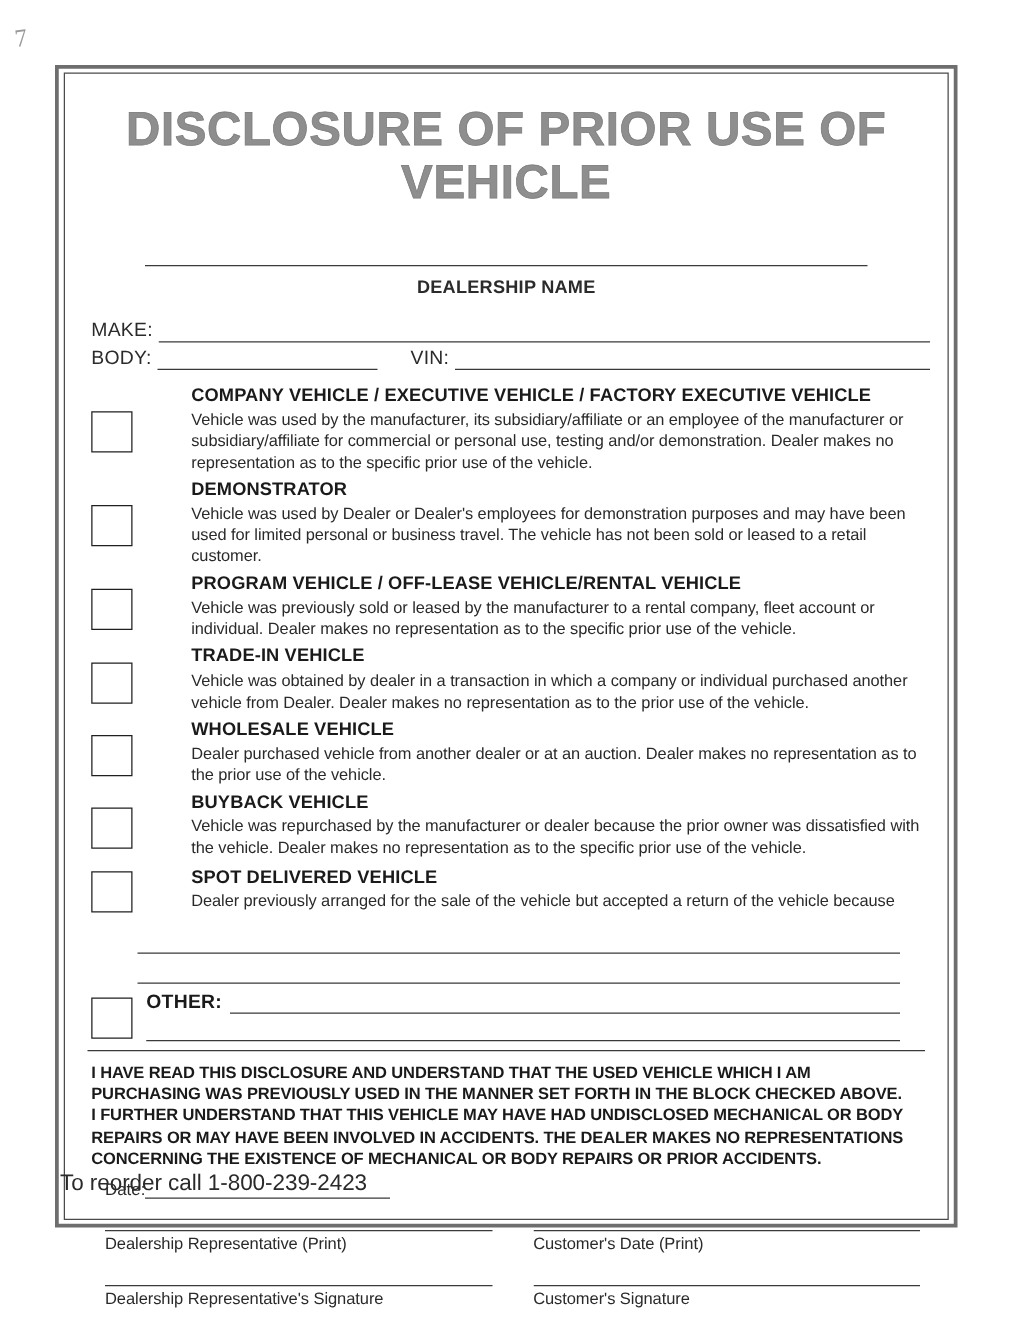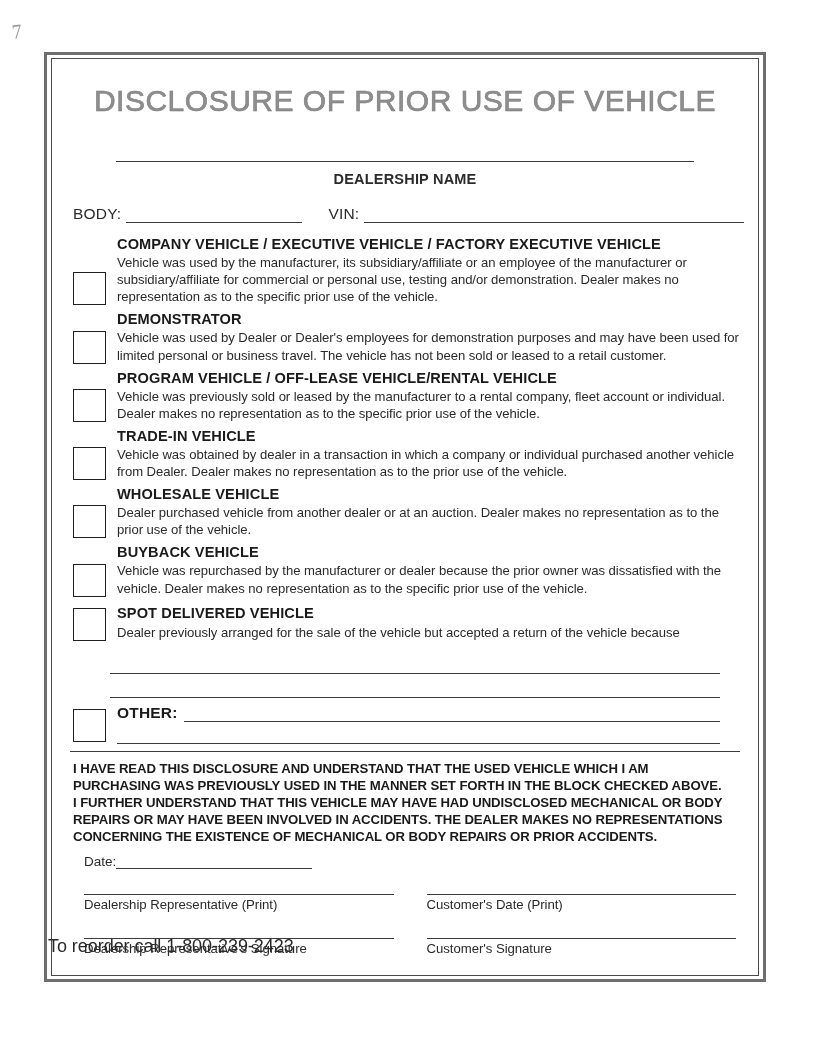--- a/index.html
+++ b/index.html
@@ -52,22 +52,22 @@
   .content {
     position: absolute;
     left: 0; top: 0; right: 0; bottom: 0;
     padding: 0 14px;
     box-sizing: border-box;
   }
 
   
   .title {
     text-align: center;
-    font-size: 30px;
-    font-weight: normal;
+    font-size: 38px;
+    font-weight: bold;
     letter-spacing: 0.5px;
     color: #8e8e8e;
     -webkit-text-stroke: 0.6px #7a7a7a;
     margin: 25px 0 0 0;
     padding: 0;
     line-height: 1.1;
   }
 
   
   .dealer-block {
@@ -114,22 +114,23 @@
     flex: 0 0 176px;
     margin-right: 26px;
   }
 
   
   .items {
     margin-top: 13px;
   }
   .item {
     display: flex;
-    align-items: flex-end;
+    align-items: center;
     margin-bottom: 6px;
+    gap: 36px;
   }
   .checkbox {
     flex: 0 0 auto;
     width: 33px;
     height: 33px;
     border: 1.6px solid #1f1f1f;
     box-sizing: border-box;
     margin-top: 5px;
     margin-left: 7px;
     background: #fff;
@@ -273,20 +274,24 @@
 
       <h1 class="title">DISCLOSURE OF PRIOR USE OF VEHICLE</h1>
 
       <div class="dealer-block">
         <div class="dealer-rule"></div>
         <div class="dealer-label">DEALERSHIP NAME</div>
       </div>
 
       <div class="mv-block">
         <div class="mv-row">
+          <span class="mv-label">MAKE:</span>
+          <span class="fill-line"></span>
+        </div>
+        <div class="mv-row">
           <span class="mv-label">BODY:</span>
           <span class="fill-line w-year"></span>
           <span class="mv-label">VIN:</span>
           <span class="fill-line"></span>
         </div>
       </div>
 
       <div class="items">
 
         <div class="item">

